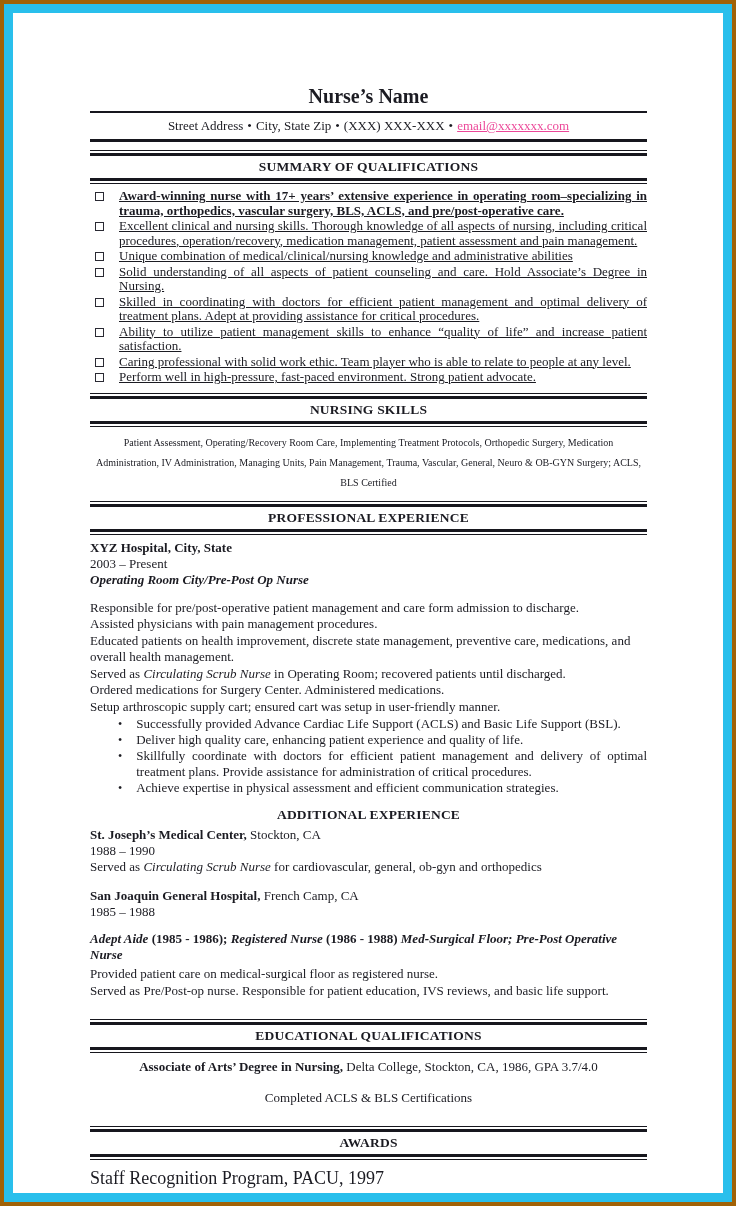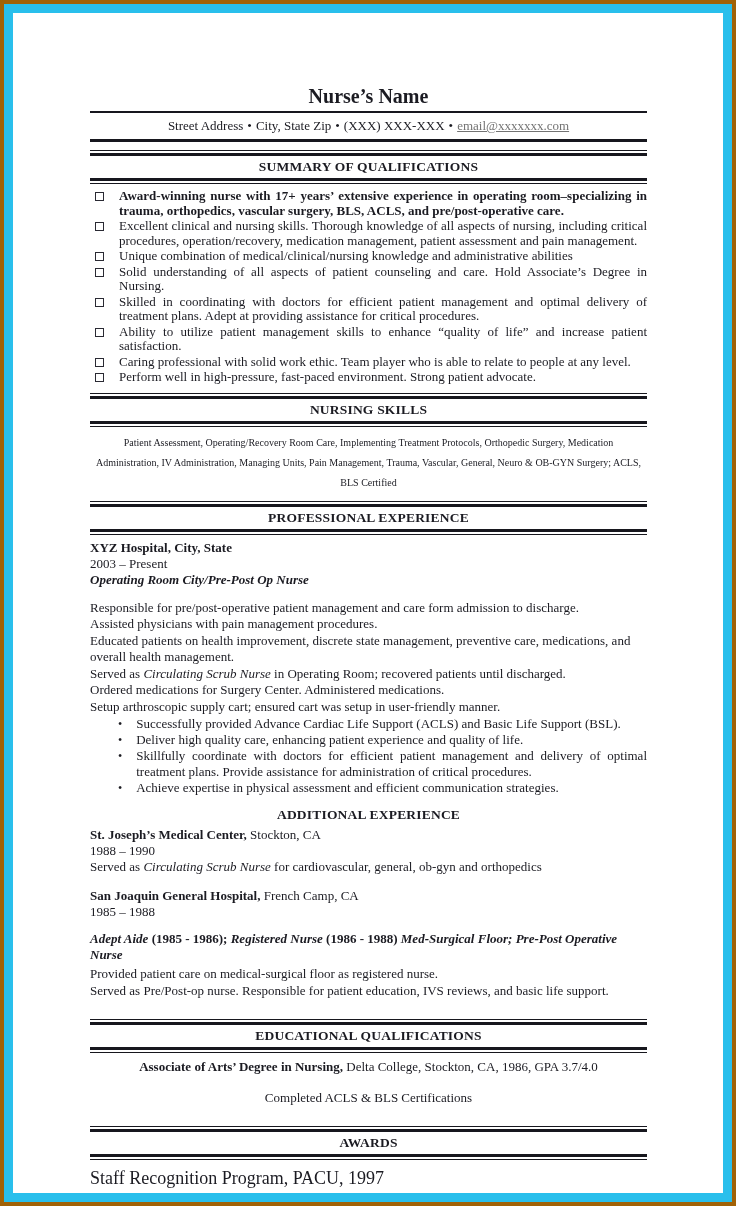--- a/index.html
+++ b/index.html
@@ -22,21 +22,21 @@
     margin: 0; text-align: center;
     font-size: 20px; line-height: 23px; font-weight: bold;
   }
   .rule-name   { border-top: 2px solid #17171e; margin-top: 3px; }
   .rule-contact{ border-top: 3px solid #17171e; margin-top: 4px; }
   .contact {
     margin: 4px 0 0; text-align: center;
     font-size: 13px; line-height: 18px;
   }
   .contact .sep { margin: 0 4px; }
-  .email { color: #737373; text-decoration: underline; cursor: pointer; }
+  .email { color: #ec4899; text-decoration: underline; cursor: pointer; }
   
   .sec-head { margin: 8px 0 2px; }
   .bar-tt { height: 2px; border-top: 1px solid #17171e; border-bottom: 3px solid #17171e; }
   .bar-bt { height: 2px; border-top: 3px solid #17171e; border-bottom: 1px solid #17171e; }
   .sec-title {
     margin: 2px 0; text-align: center;
     font-size: 13.5px; line-height: 18px; font-weight: bold; letter-spacing: .2px;
   }
   .plain-title {
     margin: 10px 0 4px; text-align: center;
@@ -45,21 +45,21 @@
   
   ul.sq { list-style: none; margin: 5px 0 0; padding: 0 0 0 5px; }
   ul.sq li {
     display: flex; align-items: flex-start;
     font-size: 13px; line-height: 14.5px; margin-bottom: 1px;
   }
   ul.sq li .sqbox {
     flex: 0 0 auto; width: 7px; height: 7px;
     border: 1.2px solid #2a2a33; margin: 3px 15px 0 0;
   }
-  ul.sq li .btxt { flex: 1 1 auto; text-align: justify; }
+  ul.sq li .btxt { flex: 1 1 auto; text-align: justify; text-decoration: underline; }
   li.bold .btxt { font-weight: bold; }
   
   .skills-text {
     margin: 6px 4px 2px; text-align: center;
     font-size: 10px; line-height: 20px;
   }
   
   .job-row {
     display: flex; justify-content: flex-end; align-items: baseline;
     font-size: 13px; line-height: 16px; margin-top: 5px; flex-direction: column;

